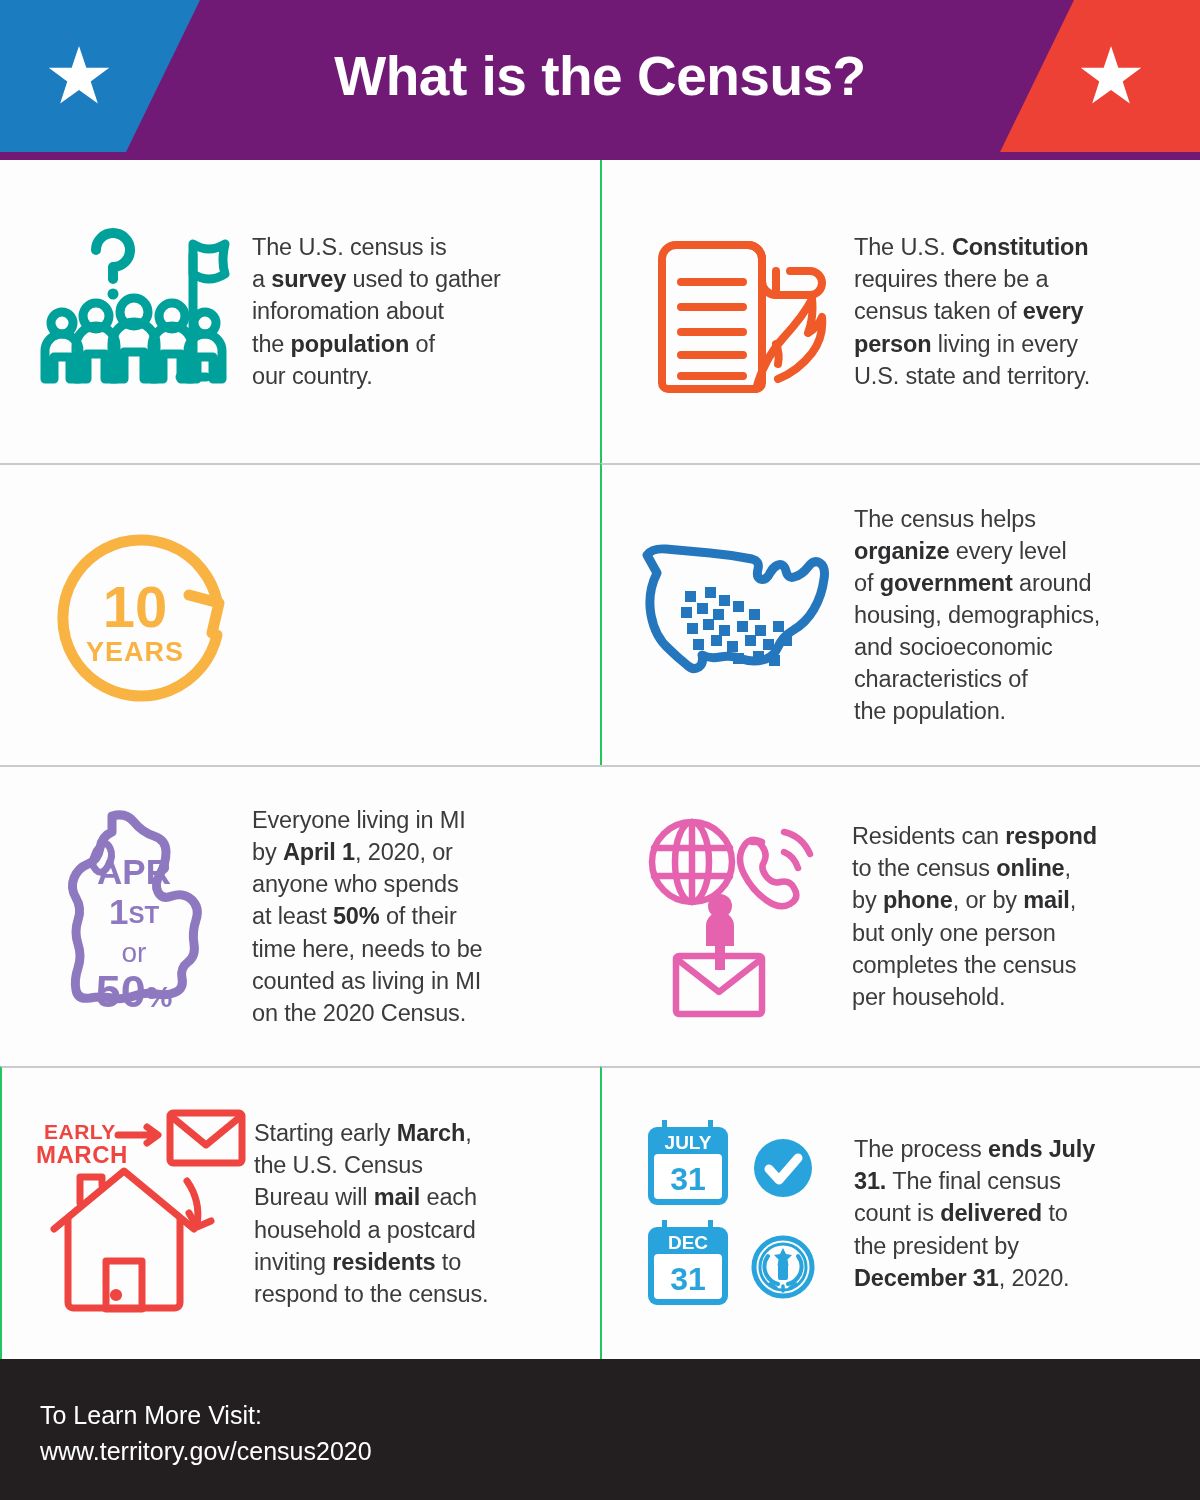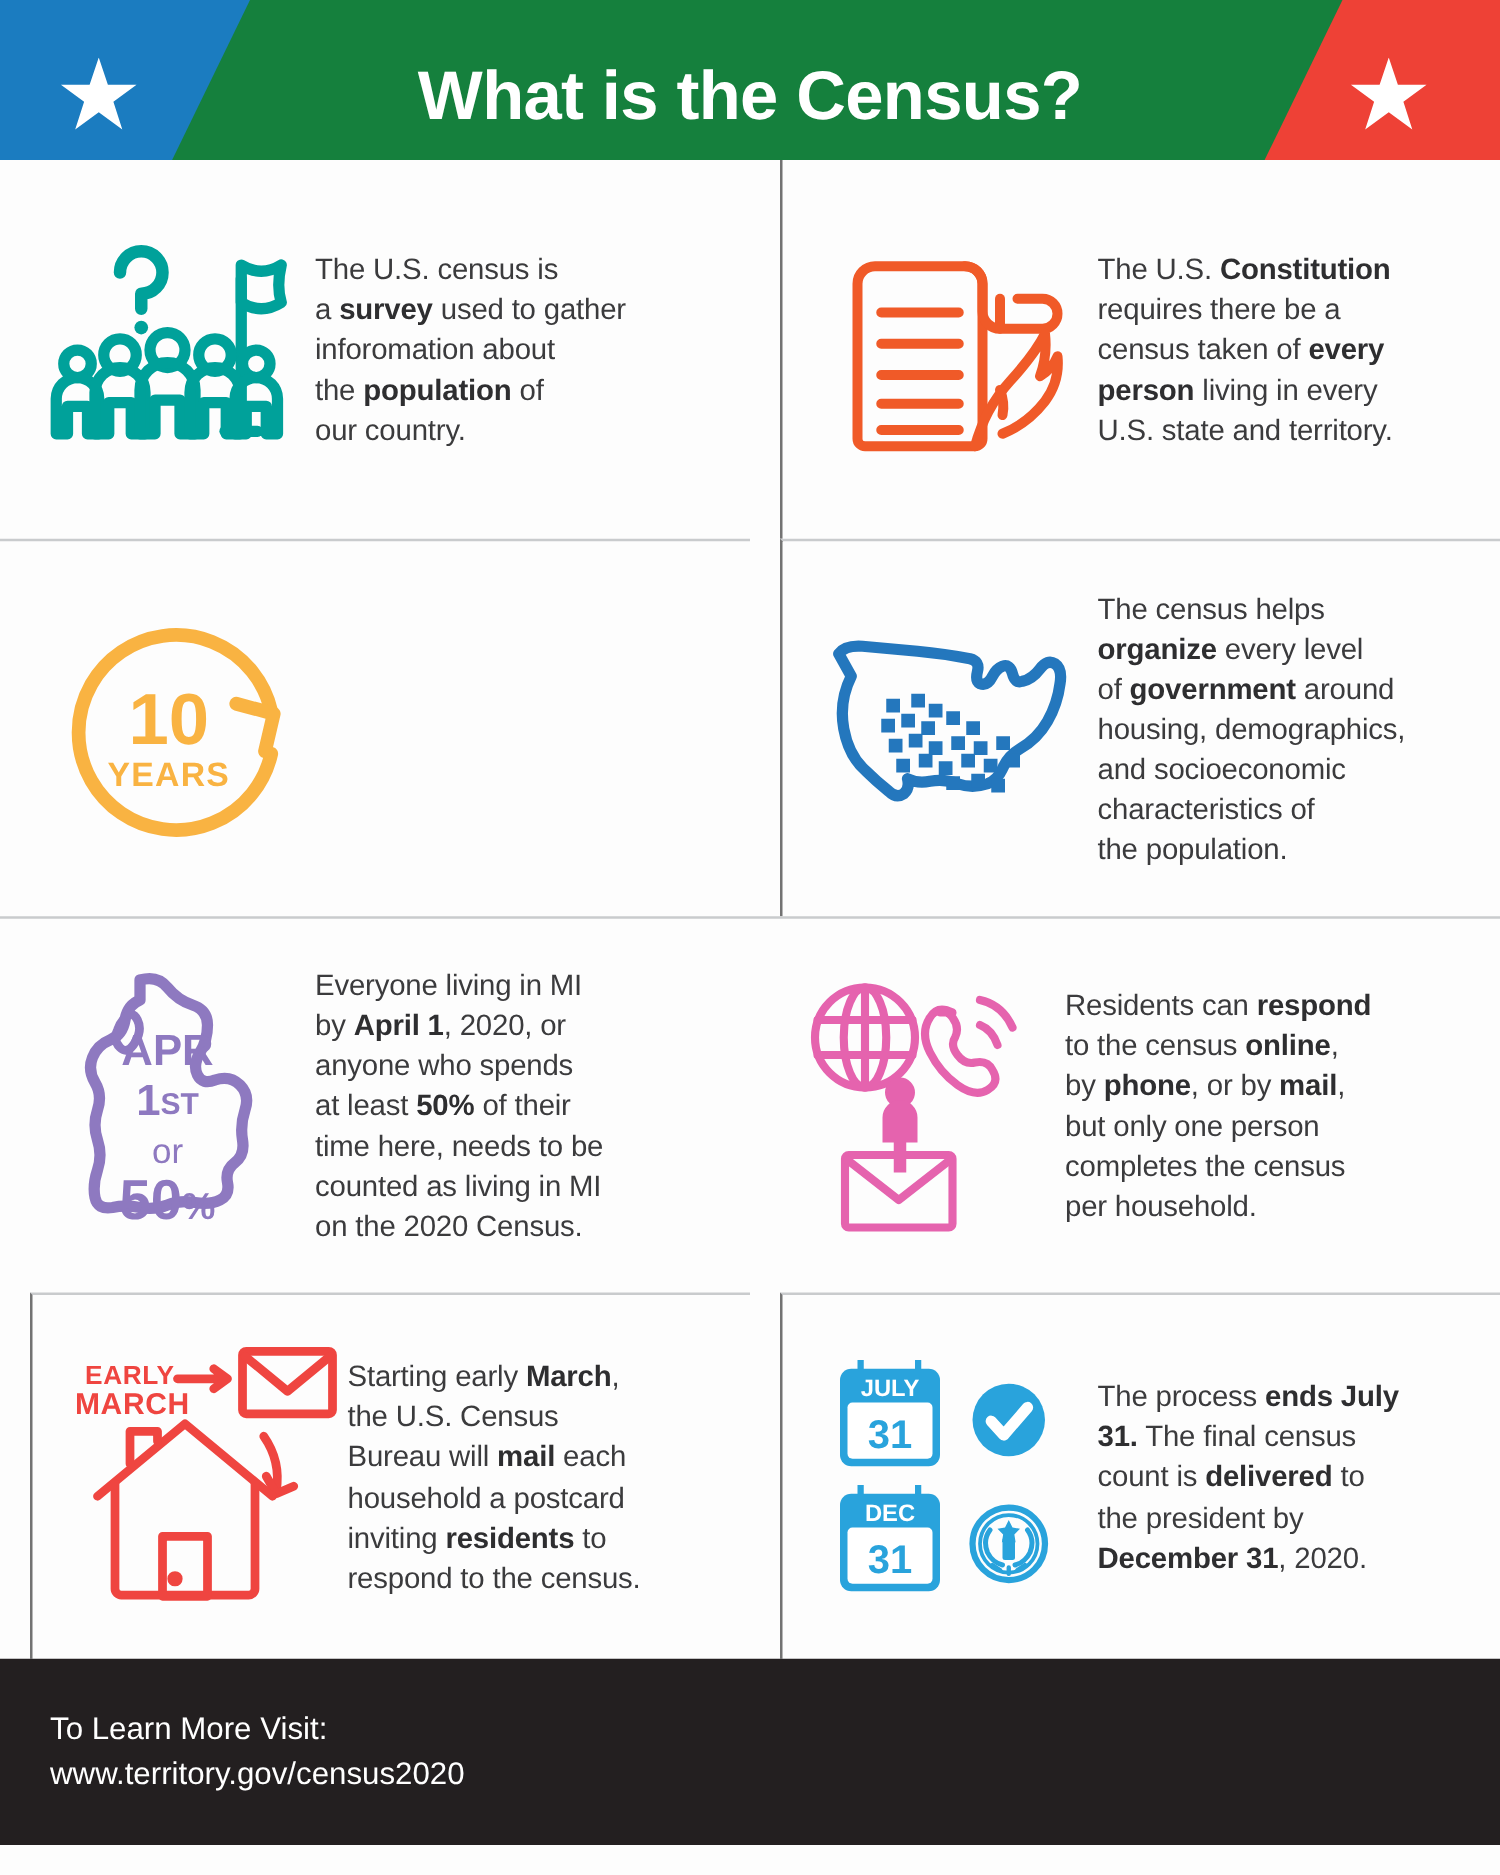--- a/index.html
+++ b/index.html
@@ -6,22 +6,22 @@
   html, body {
     width: 1200px; height: 1500px;
     background: #ffffff;
     font-family: "Liberation Sans", "DejaVu Sans", sans-serif;
     overflow: hidden;
   }
   .page { position: relative; width: 1200px; height: 1500px; background: #fdfdfd; }
 
   
   .header {
-    position: relative; width: 1200px; height: 128px;
-    background: #15803d; overflow: hidden;
+    position: relative; width: 1200px; height: 160px;
+    background: #701a75; overflow: hidden;
   }
   .hdr-blue {
     position: absolute; left: 0; top: 0; width: 200px; height: 152px;
     background: #1b7cc0;
     clip-path: polygon(0 0, 100% 0, 63% 100%, 0 100%);
   }
   .hdr-red {
     position: absolute; right: 0; top: 0; width: 200px; height: 152px;
     background: #ee4136;
     clip-path: polygon(37% 0, 100% 0, 100% 100%, 0 100%);
@@ -46,21 +46,21 @@
   .grid {
     position: relative; width: 992px; height: 1199px;
     display: grid;
     grid-template-columns: 600px 600px;
     grid-template-rows: 303px 302px 301px 293px;
   }
   .cell {
     position: relative; display: flex; align-items: center;
     padding: 0 14px 0 30px;
   }
-  .cell.col-right { border-left: 2px solid #737373; margin-left: 24px; }
+  .cell.col-right { border-left: 2px solid #22c55e; }
   .cell.row-2, .cell.row-3, .cell.row-4 { border-top: 2px solid #c9cbcd; }
 
   .icon-wrap {
     width: 222px; flex: 0 0 222px;
     display: flex; align-items: center; justify-content: center;
   }
   .body-text {
     flex: 1 1 auto;
     font-size: 23.5px; line-height: 1.365;
     color: #3b3b3d; font-weight: normal;

